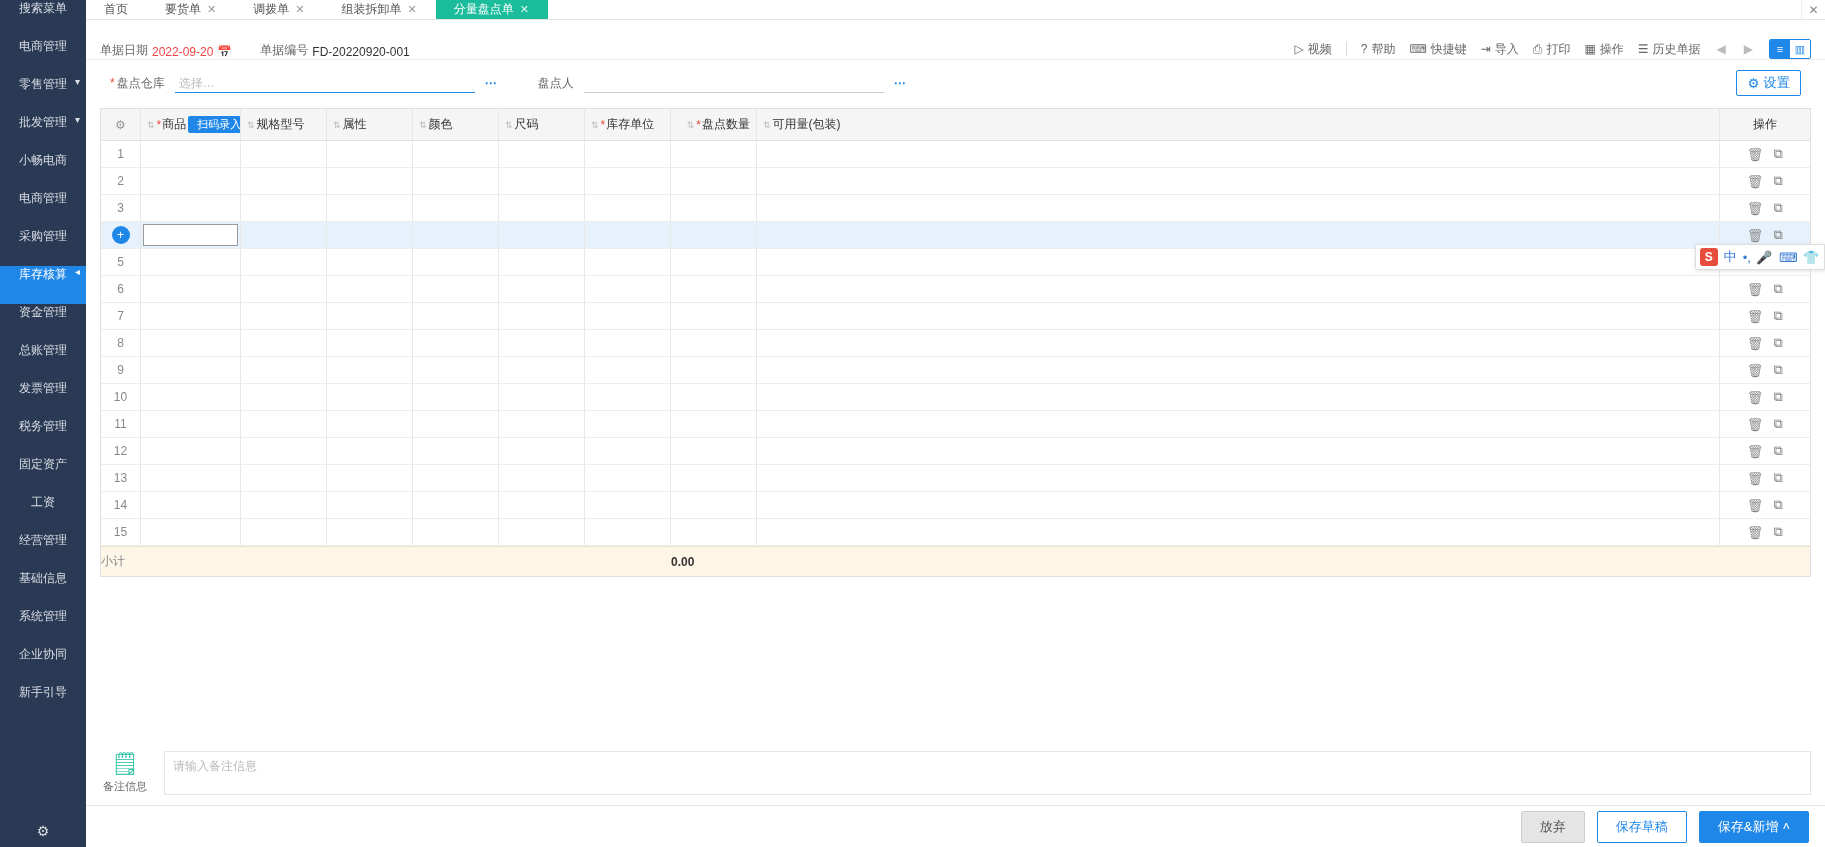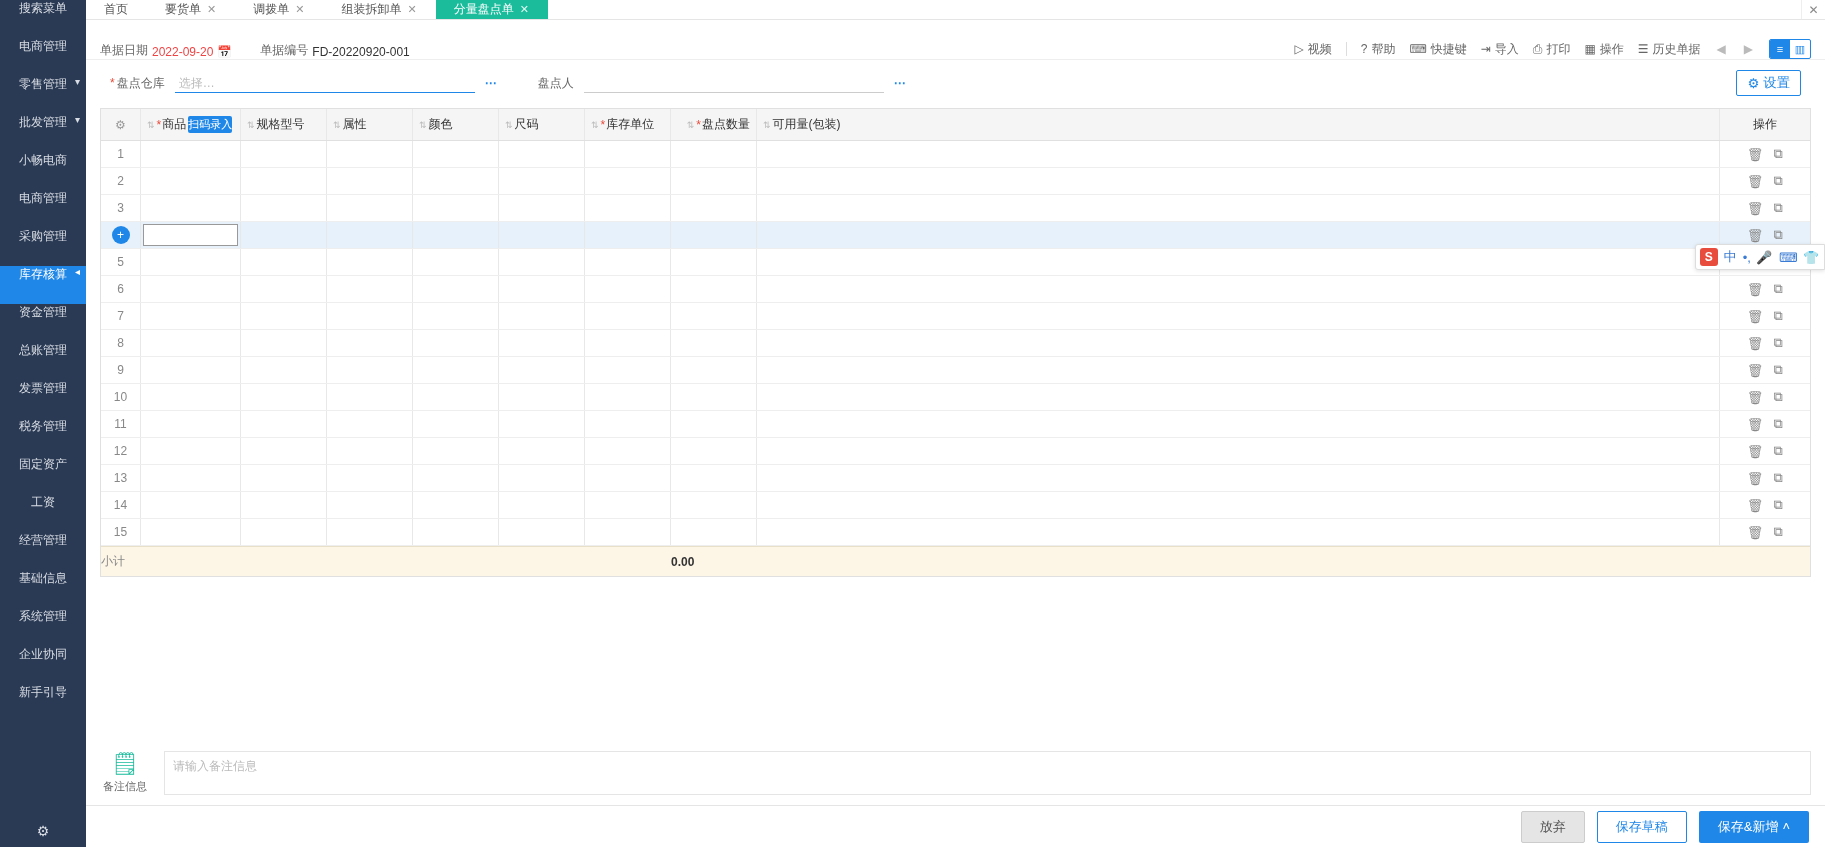--- a/index.html
+++ b/index.html
@@ -59,21 +59,21 @@
 .cell.c-spec { width: 86px; }
 .cell.c-attr { width: 86px; }
 .cell.c-color { width: 86px; }
 .cell.c-size { width: 86px; }
 .cell.c-unit { width: 86px; }
 .cell.c-qty { width: 86px; justify-content: flex-end; }
 .cell.c-avail { flex: 1; }
 .cell.c-ops { width: 90px; justify-content: center; gap: 10px; border-right: none; }
 .sort-icon { color: #bbb; font-size: 9px; margin-right: 2px; }
 .hdr-req { color: #e74c3c; margin-right: 1px; }
-.scanbtn { background: #1f87e8; color: #fff; font-size: 11px; padding: 1px 0; border-radius: 2px; margin-left: 2px; }
+.scanbtn { background: #1f87e8; color: #fff; font-size: 11px; padding: 1px 9px; border-radius: 2px; margin-left: 2px; }
 .grid-body { }
 .grid-row { display: flex; height: 27px; border-bottom: 1px solid #eee; background: #fff; }
 .grid-row.active-row { background: #e6f1fb; }
 .grid-row.active-row .cell.idx { padding: 0; }
 .add-circle { width: 18px; height: 18px; border-radius: 50%; background: #1f87e8; color: #fff; display: flex; align-items: center; justify-content: center; font-size: 12px; }
 .grid-row.active-row .cell.c-product { padding: 2px; }
 .cell-input { width: 100%; height: 100%; border: 1px solid #999; background: #fff; outline: none; padding: 0 4px; font-size: 12px; }
 .row-icon { color: #888; cursor: pointer; font-size: 13px; }
 .grid-foot { display: flex; height: 30px; background: #fdf6e7; border-top: 1px solid #e8e0c8; align-items: center; }
 .grid-foot .cell { border-right: 1px solid transparent; }

